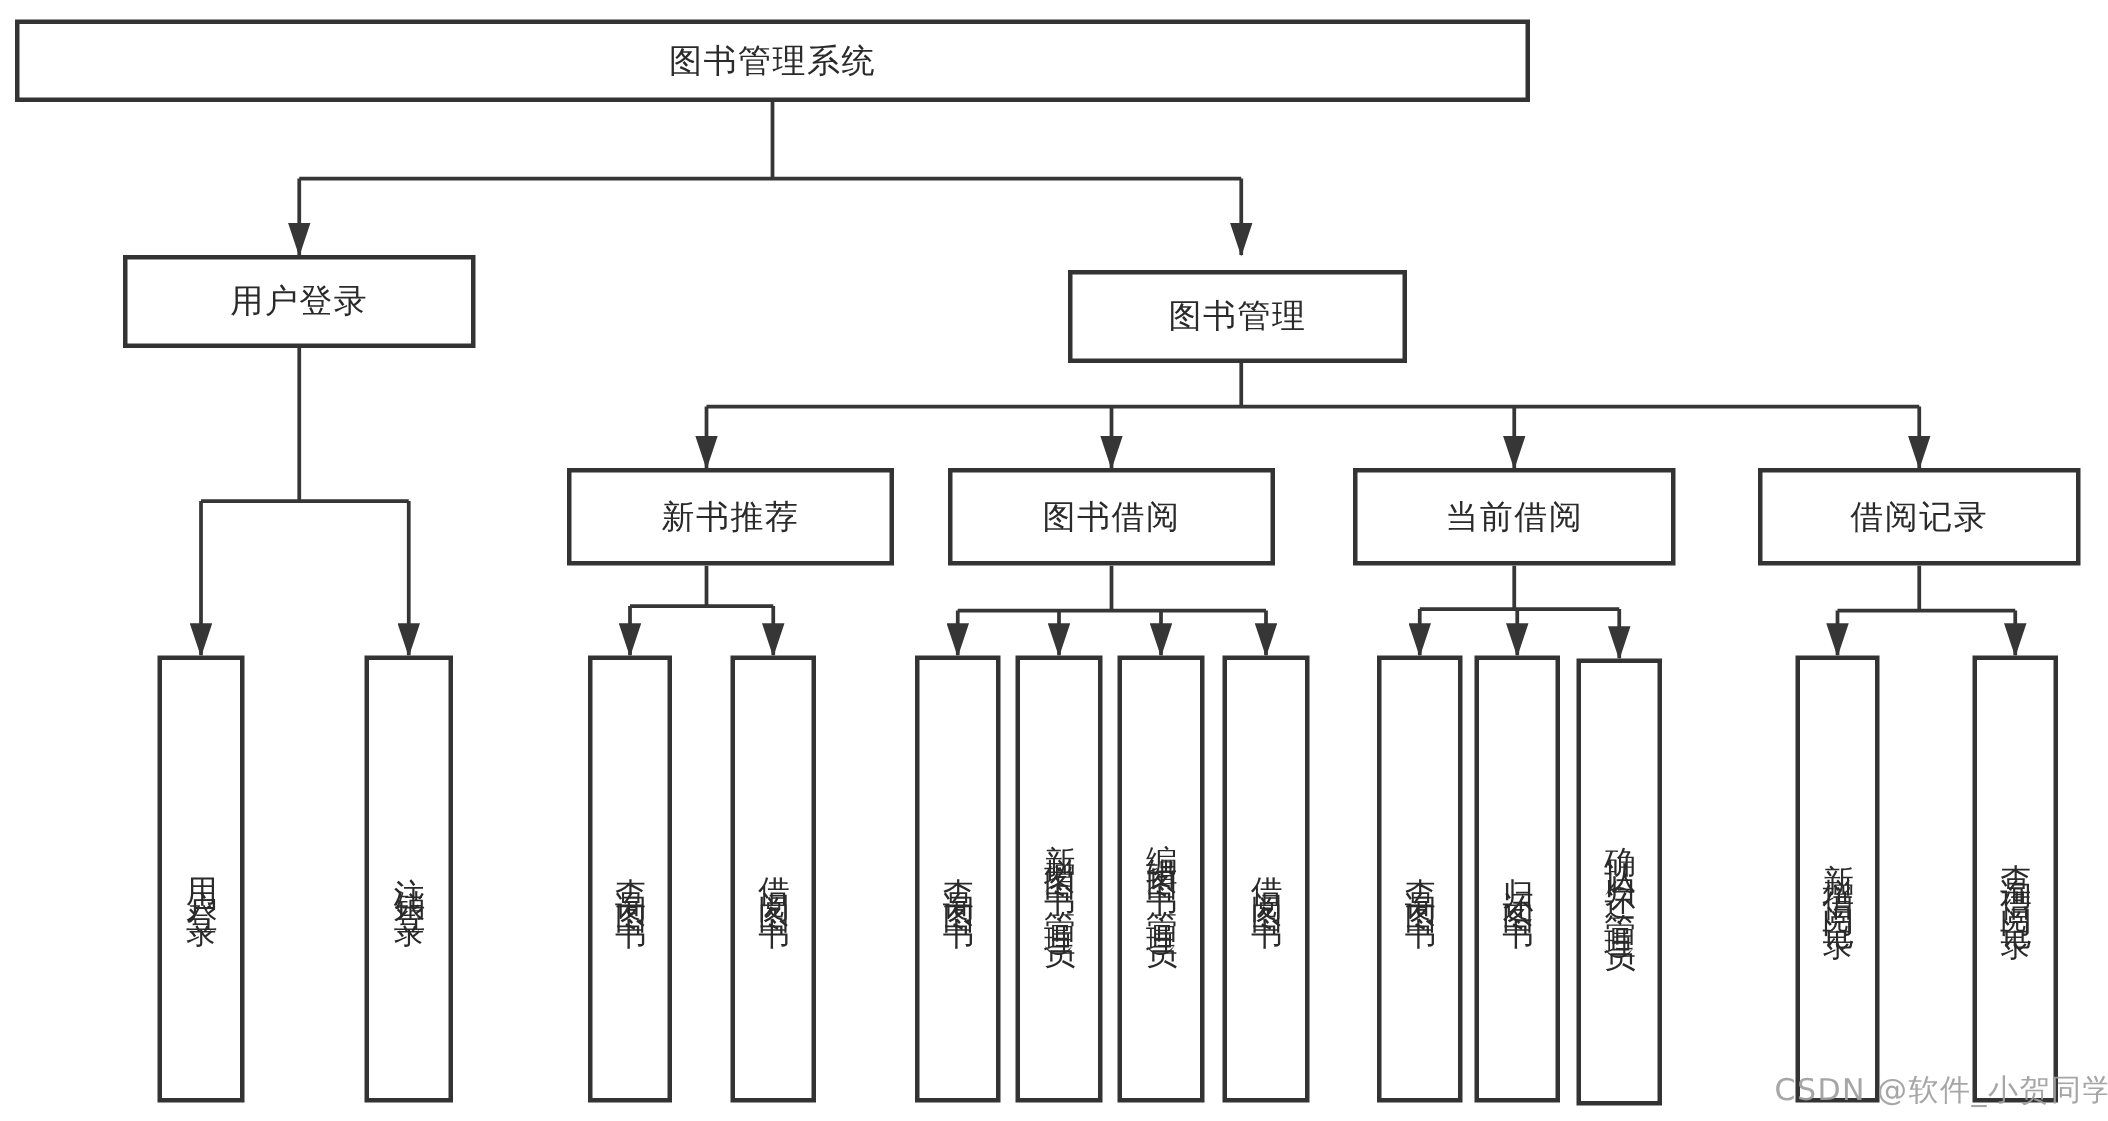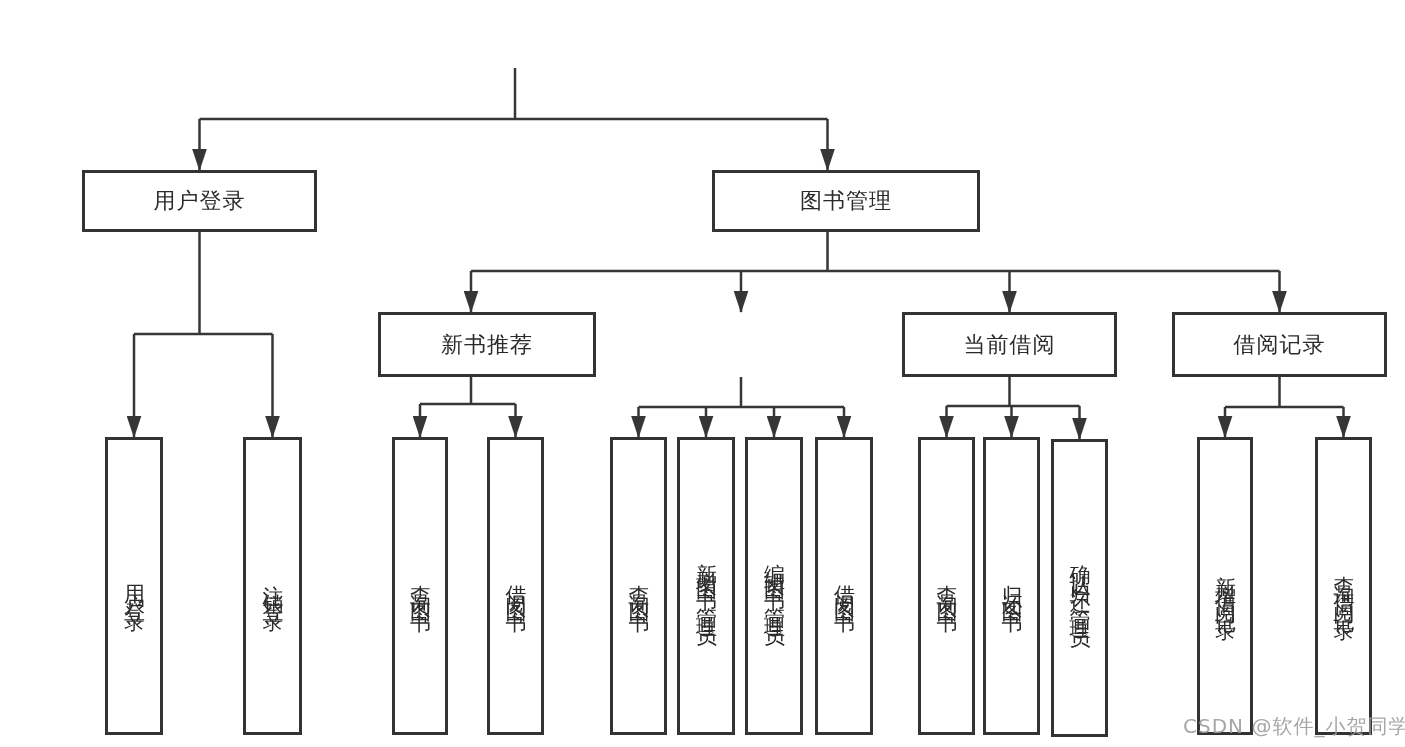--- a/index.html
+++ b/index.html
@@ -63,30 +63,36 @@
       <line x1="946.5" y1="406" x2="946.5" y2="437" marker-end="url(#arrow)"></line>
       <line x1="1011.5" y1="406" x2="1011.5" y2="437" marker-end="url(#arrow)"></line>
       <line x1="1079.5" y1="406" x2="1079.5" y2="439" marker-end="url(#arrow)"></line>
 
       <path d="M1279.5,377 V407 M1225,407 H1343.5"></path>
       <line x1="1225" y1="407" x2="1225" y2="437" marker-end="url(#arrow)"></line>
       <line x1="1343.5" y1="407" x2="1343.5" y2="437" marker-end="url(#arrow)"></line>
     </g>
   </svg>
 
+  <div class="node h-node" style="left:10px;top:13px;width:1010px;height:55px;">
+    <span>图书管理系统</span>
+  </div>
 
   <div class="node h-node" style="left:82px;top:170px;width:235px;height:62px;">
     <span>用户登录</span>
   </div>
-  <div class="node h-node" style="left:712px;top:170px;width:268px;height:62px;">
+  <div class="node h-node" style="left:712px;top:180px;width:226px;height:62px;">
     <span>图书管理</span>
   </div>
 
   <div class="node h-node" style="left:362px;top:312px;width:218px;height:65px;margin-left:16px;">
     <span>新书推荐</span>
+  </div>
+  <div class="node h-node" style="left:632px;top:312px;width:218px;height:65px;">
+    <span>图书借阅</span>
   </div>
   <div class="node h-node" style="left:902px;top:312px;width:215px;height:65px;">
     <span>当前借阅</span>
   </div>
   <div class="node h-node" style="left:1172px;top:312px;width:215px;height:65px;">
     <span>借阅记录</span>
   </div>
 
   <div class="node v-node" style="left:105px;top:437px;width:58px;height:298px;">
     <span class="v-text">用户登录</span>

